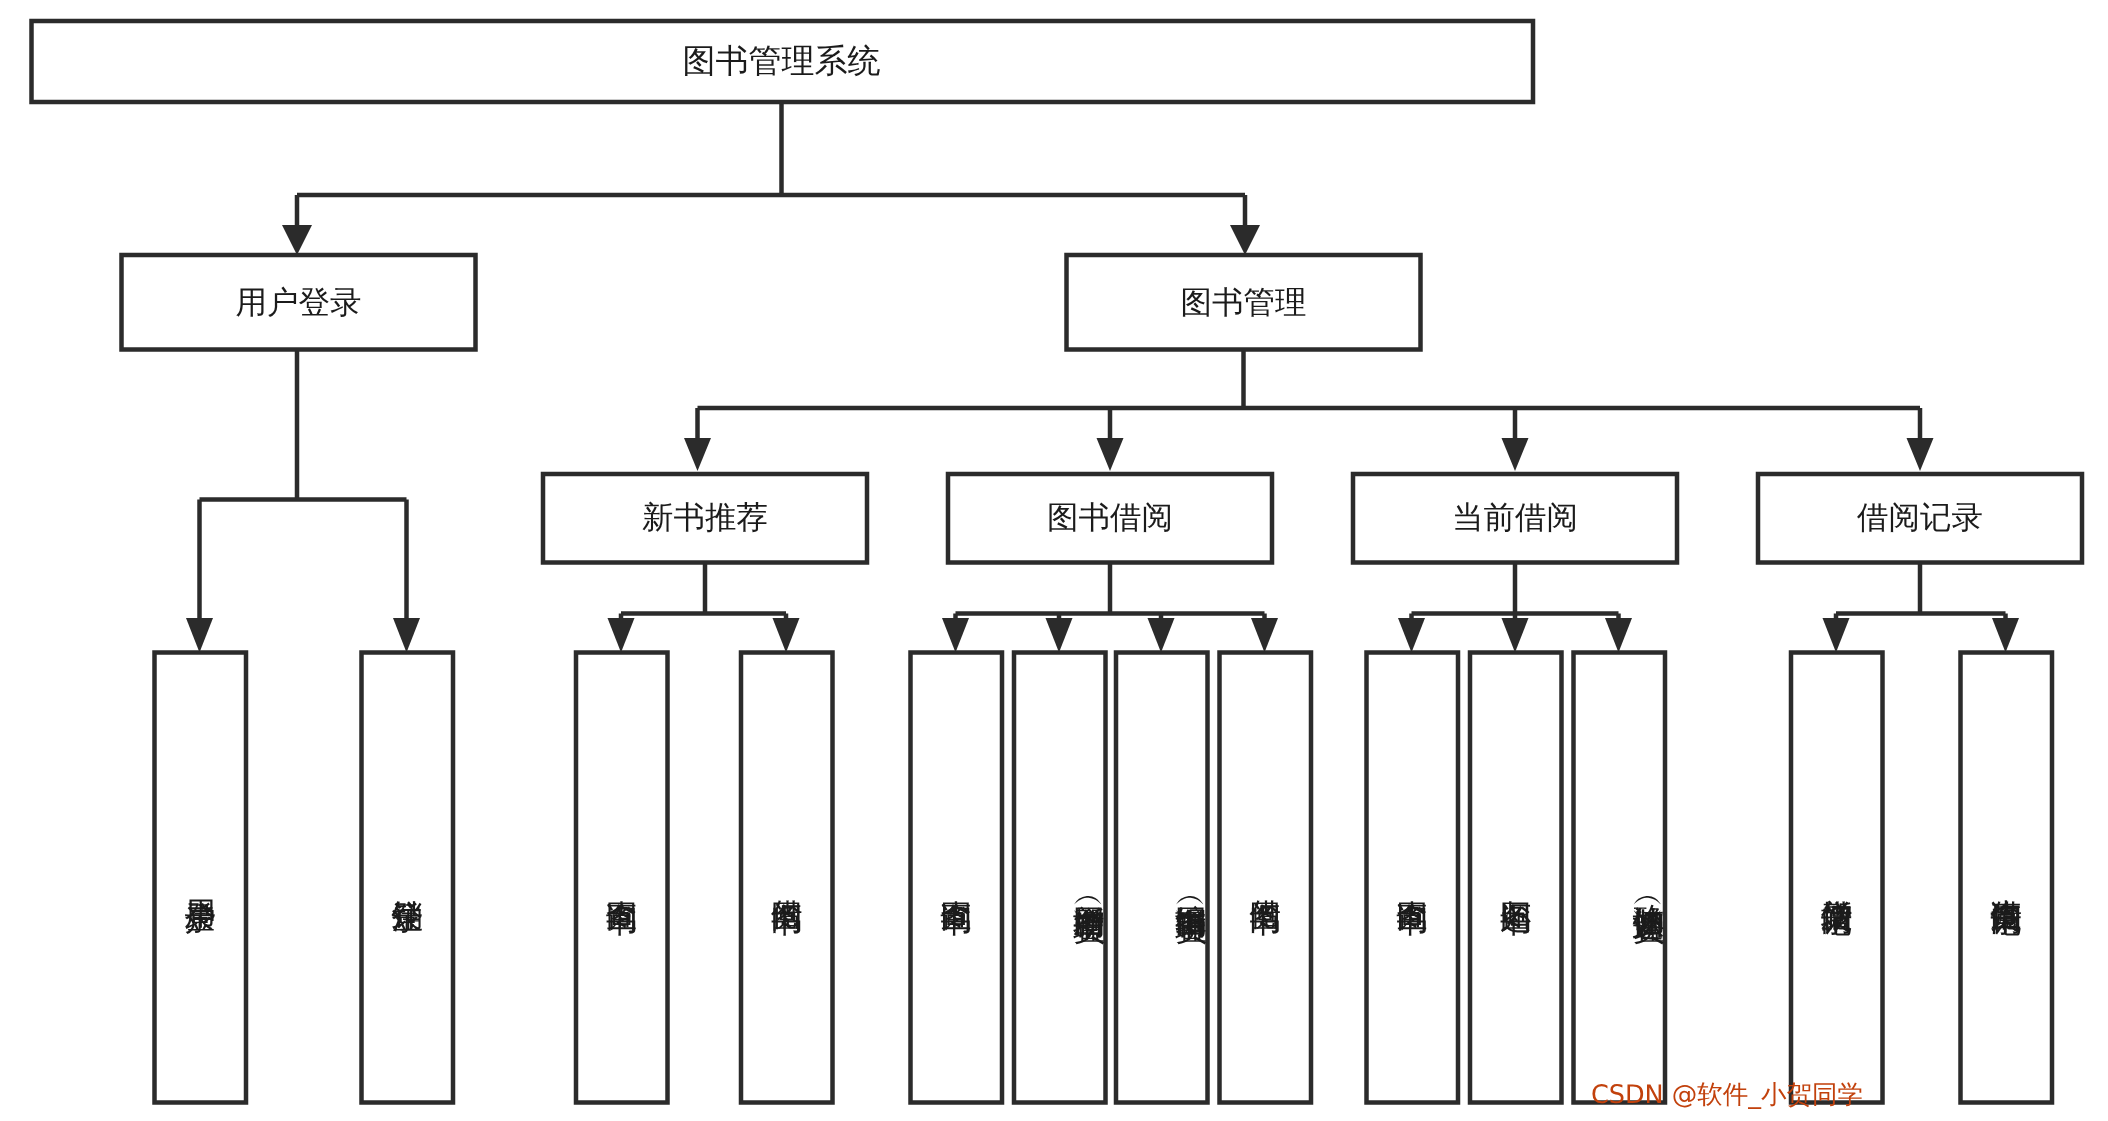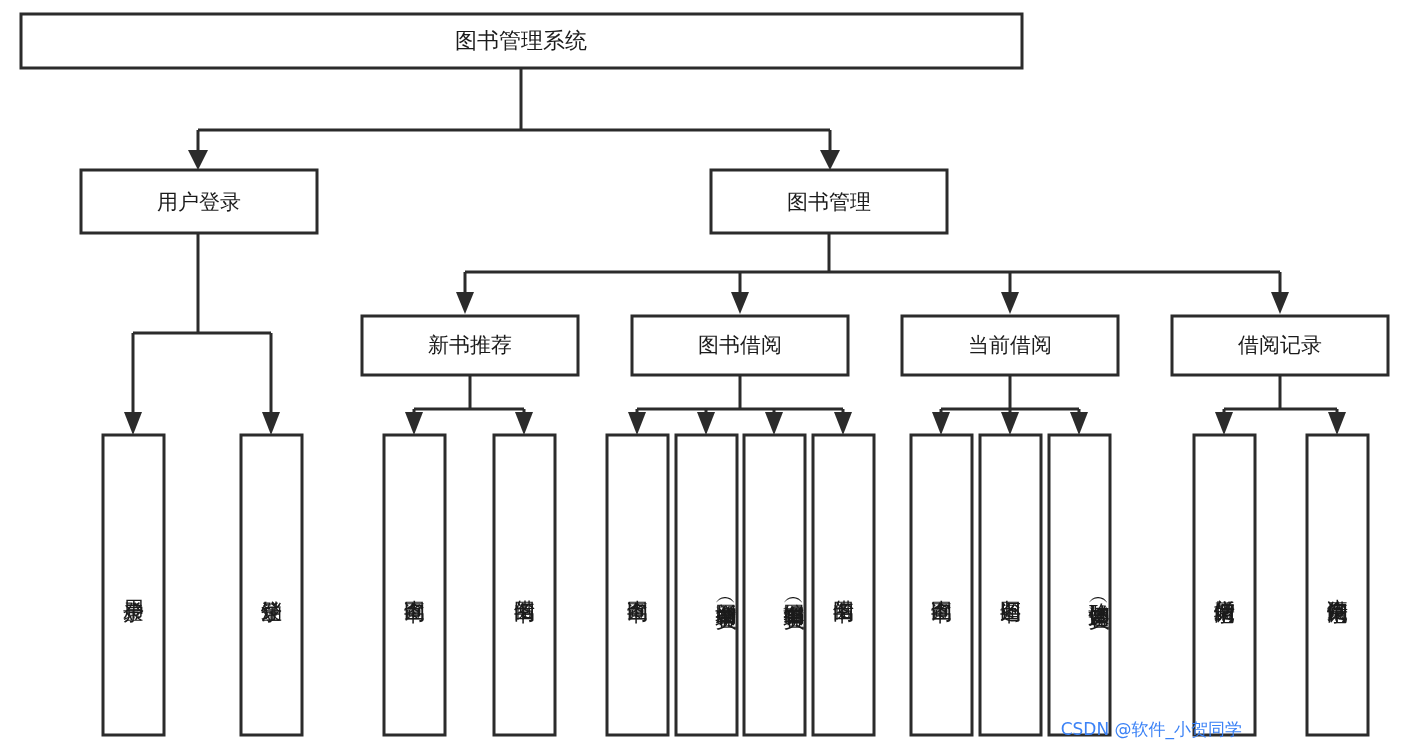--- a/index.html
+++ b/index.html
@@ -70,21 +70,21 @@
     letter-spacing: 1px;
     white-space: nowrap;
     pointer-events: none;
   }
   .watermark {
     position: absolute;
     right: 8px;
     bottom: 6px;
     font-family: "DejaVu Sans", "Liberation Sans", sans-serif;
     font-size: 17px;
-    color: #3b82f6;
+    color: #c2410c;
     white-space: nowrap;
   }
 </style>
 </head>
 <body>
 
 <div id="diagram-root">
 
   <svg class="diagram" viewBox="0 0 1405 747" xmlns="http://www.w3.org/2000/svg">
 

